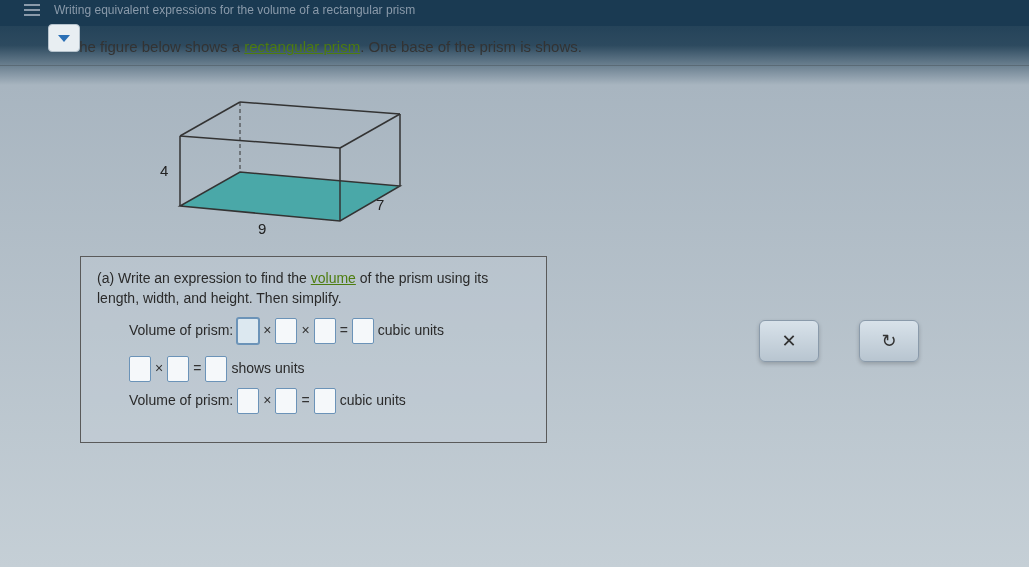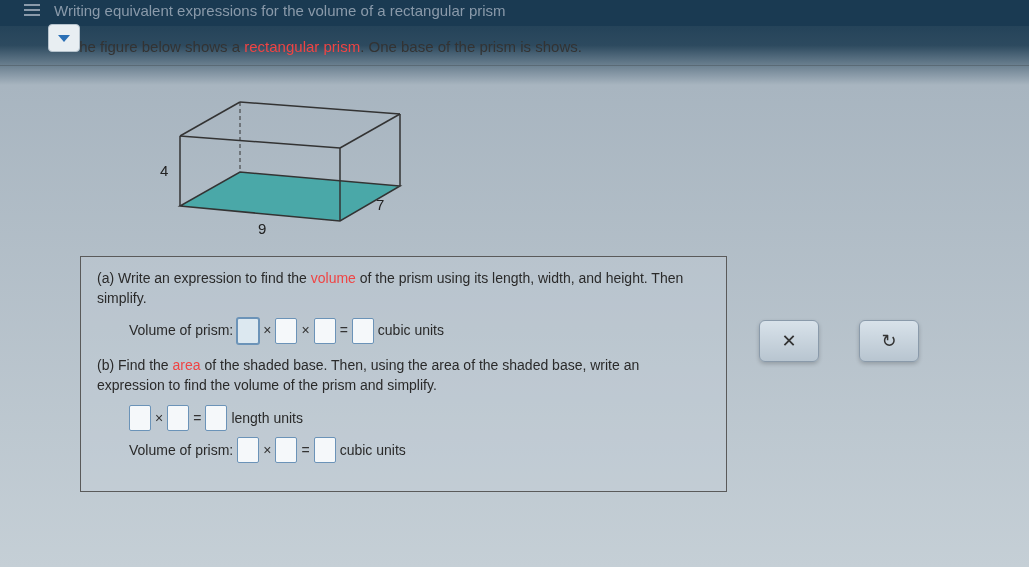--- a/index.html
+++ b/index.html
@@ -8,21 +8,21 @@
   background: linear-gradient(180deg, #1a3a52 0%, #2d4a5f 8%, #a8b5c0 15%, #c5cfd6 100%);
   width: 1029px;
   height: 567px;
   overflow: hidden;
   color: #2a2a2a;
 }
 .top-bar {
   background: #1a3a52;
   color: #8a9aaa;
   padding: 0 20px 6px 20px;
-  font-size: 15px;
+  font-size: 12px;
   display: flex;
   align-items: center;
   gap: 10px;
 }
 .hamburger {
   display: inline-flex;
   flex-direction: column;
   gap: 3px;
   padding: 4px;
 }
@@ -51,27 +51,27 @@
   border-left: 6px solid transparent;
   border-right: 6px solid transparent;
   border-top: 7px solid #2a6fb5;
 }
 .intro-text {
   padding: 12px 20px 10px 70px;
   font-size: 15px;
   border-bottom: 1px solid #5a6a75;
   color: #333;
 }
-.underline { color: #ef4444; }
+.underline { text-decoration: underline; color: #4d7c0f; }
 .prism-area {
   padding: 10px 0 10px 140px;
 }
 .question-box {
   margin: 10px 0 0 80px;
-  width: 647px;
+  width: 467px;
   border: 1px solid #5a5a5a;
   padding: 12px 16px 16px 16px;
   font-size: 14px;
   line-height: 1.4;
   background: rgba(200,210,218,0.3);
 }
 .question-box .part { margin-bottom: 12px; }
 .question-box .stem { margin-bottom: 10px; }
 .expr-line {
   padding-left: 32px;
@@ -167,31 +167,27 @@
       <span class="input-box"></span>
       <span class="op">×</span>
       <span class="input-box"></span>
       <span class="op">=</span>
       <span class="input-box"></span>
       <span>cubic units</span>
     </div>
   </div>
 
   <div class="part">
-    <div class="stem">
-      <span class="part-label">(b)</span>
-      <span>Find the </span><span class="underline">area</span><span> of the shaded base. Then, using the area of the shaded base, write an expression to find the volume of the prism and simplify.</span>
-    </div>
     <div class="expr-line">
       <span class="input-box"></span>
       <span class="op">×</span>
       <span class="input-box"></span>
       <span class="op">=</span>
       <span class="input-box"></span>
-      <span>length units</span>
+      <span>shows units</span>
     </div>
     <div class="expr-line">
       <span>Volume of prism:</span>
       <span class="input-box"></span>
       <span class="op">×</span>
       <span class="input-box"></span>
       <span class="op">=</span>
       <span class="input-box"></span>
       <span>cubic units</span>
     </div>

